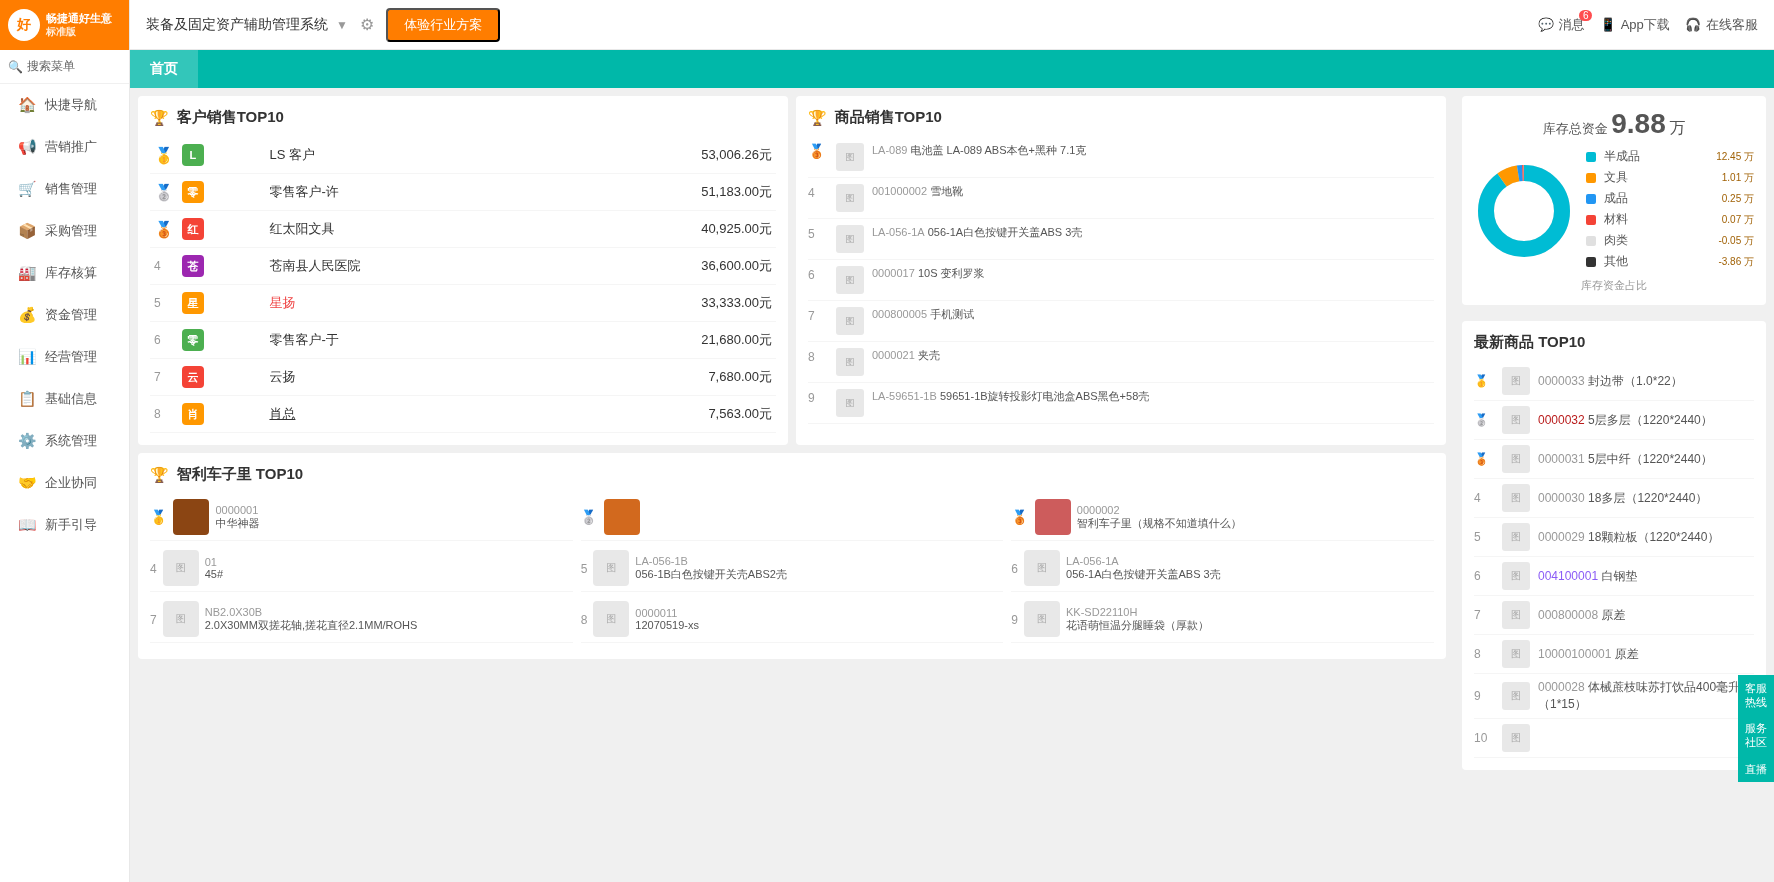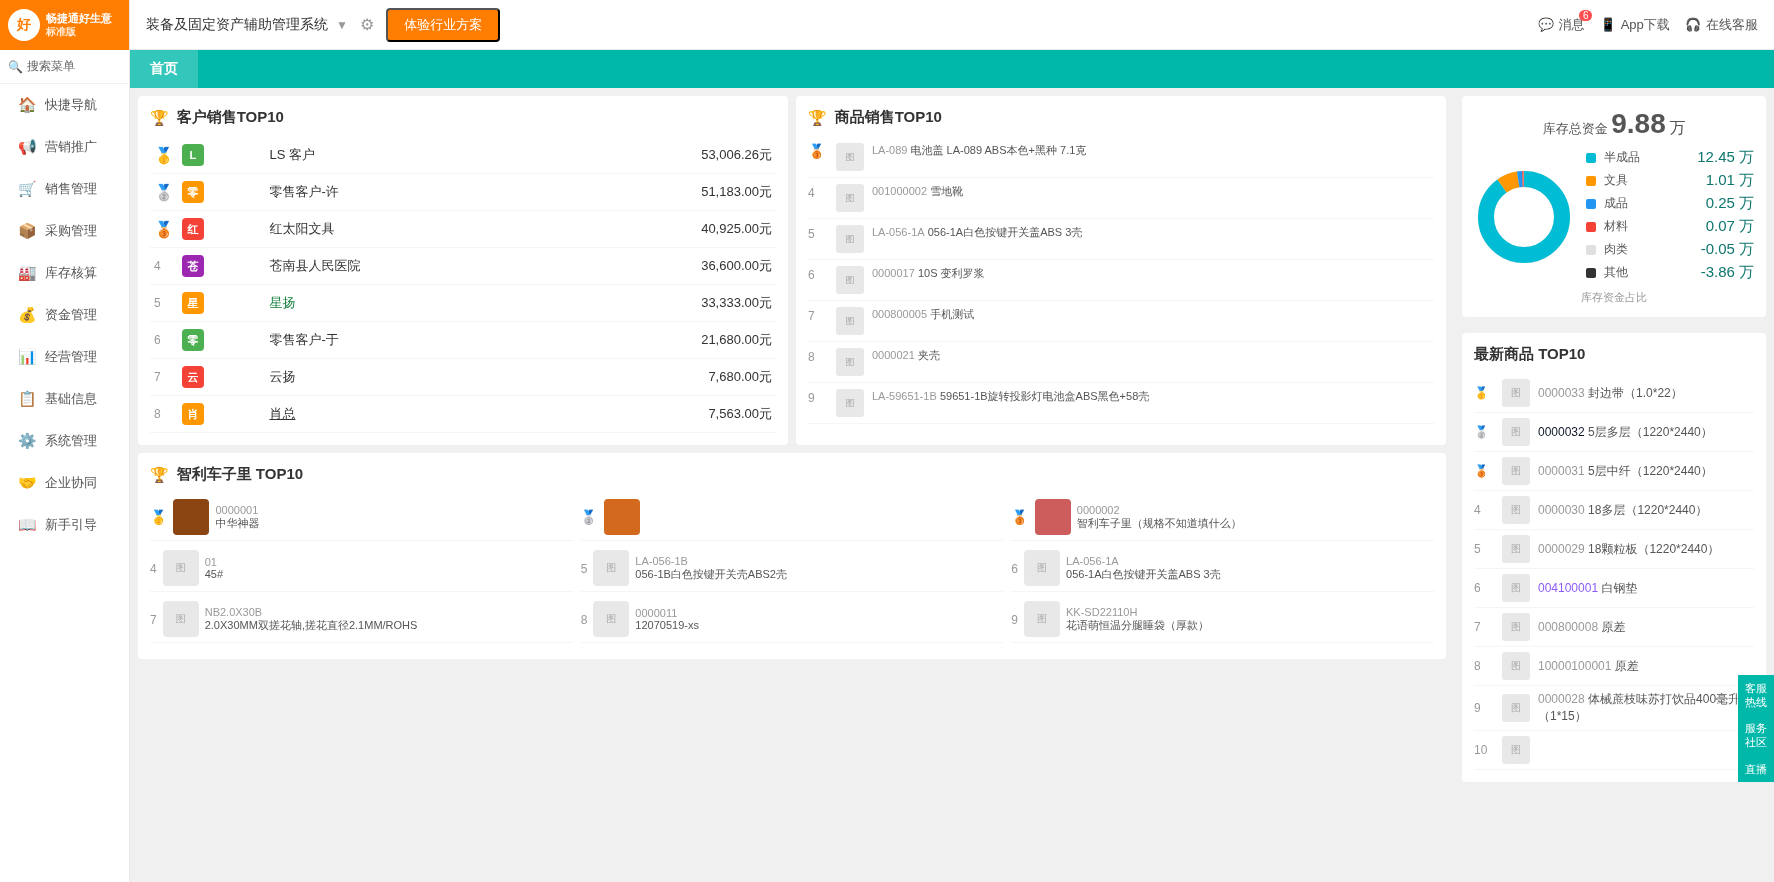--- a/index.html
+++ b/index.html
@@ -139,21 +139,21 @@
     
     .inventory-header { text-align: center; margin-bottom: 8px; }
     .inventory-total { font-size: 13px; color: #555; }
 
     .chart-container { display: flex; align-items: center; gap: 12px; margin-top: 8px; }
     .donut-chart { position: relative; width: 100px; height: 100px; flex-shrink: 0; }
     .legend { flex: 1; }
     .legend-item { display: flex; align-items: center; justify-content: space-between; margin-bottom: 4px; font-size: 12px; text-align: right; }
     .legend-dot { width: 10px; height: 10px; border-radius: 2px; margin-right: 4px; flex-shrink: 0; }
     .legend-label { display: flex; align-items: center; gap: 4px; color: #555; }
-    .legend-value { color: #0f766e; font-size: 15px; }
+    .legend-value { color: #a16207; font-size: 10px; }
     .inventory-note { text-align: center; font-size: 11px; color: #999; margin-top: 4px; }
 
     
     .new-product-row { display: flex; align-items: center; gap: 8px; padding: 5px 0; border-bottom: 1px solid #f5f5f5; font-size: 12px; color: #555; }
     .np-rank { width: 20px; color: #999; }
     .np-img { width: 28px; height: 28px; background: #e8e8e8; border-radius: 3px; display: flex; align-items: center; justify-content: center; font-size: 10px; color: #aaa; flex-shrink: 0; }
     .np-info { flex: 1; }
 
     
     .float-btns {
@@ -314,21 +314,21 @@
       <span class="rank-badge" style="background:#9C27B0;">苍</span>
     </td>
     <td style="padding-left:6px;color:#333;">苍南县人民医院</td>
     <td class="rank-amount">36,600.00元</td>
   </tr>
                 <tr>
     <td class="rank-num"><span style="color:#999;font-size:12px;">5</span></td>
     <td>
       <span class="rank-badge" style="background:#FF9800;">星</span>
     </td>
-    <td style="padding-left:6px;color:#15803d;">星扬</td>
+    <td style="padding-left:6px;color:#ef4444;">星扬</td>
     <td class="rank-amount">33,333.00元</td>
   </tr>
                 <tr>
     <td class="rank-num"><span style="color:#999;font-size:12px;">6</span></td>
     <td>
       <span class="rank-badge" style="background:#4CAF50;">零</span>
     </td>
     <td style="padding-left:6px;color:#333;">零售客户-于</td>
     <td class="rank-amount">21,680.00元</td>
   </tr>
@@ -582,21 +582,21 @@
     <div class="np-rank"><span style="color:#FFD700;">🥇</span></div>
     <div class="np-img">图</div>
     <div class="np-info">
       <span style="color:#999;">0000033</span>&nbsp;<span>封边带（1.0*22）</span>
     </div>
   </div>
             <div class="new-product-row">
     <div class="np-rank"><span style="color:#C0C0C0;">🥈</span></div>
     <div class="np-img">图</div>
     <div class="np-info">
-      <span style="color:#0f172a;margin-top:48px;">0000032</span>&nbsp;<span>5层多层（1220*2440）</span>
+      <span style="color:#b91c1c;margin-top:48px;">0000032</span>&nbsp;<span>5层多层（1220*2440）</span>
     </div>
   </div>
             <div class="new-product-row">
     <div class="np-rank"><span style="color:#CD7F32;">🥉</span></div>
     <div class="np-img">图</div>
     <div class="np-info">
       <span style="color:#999;">0000031</span>&nbsp;<span>5层中纤（1220*2440）</span>
     </div>
   </div>
             <div class="new-product-row">

